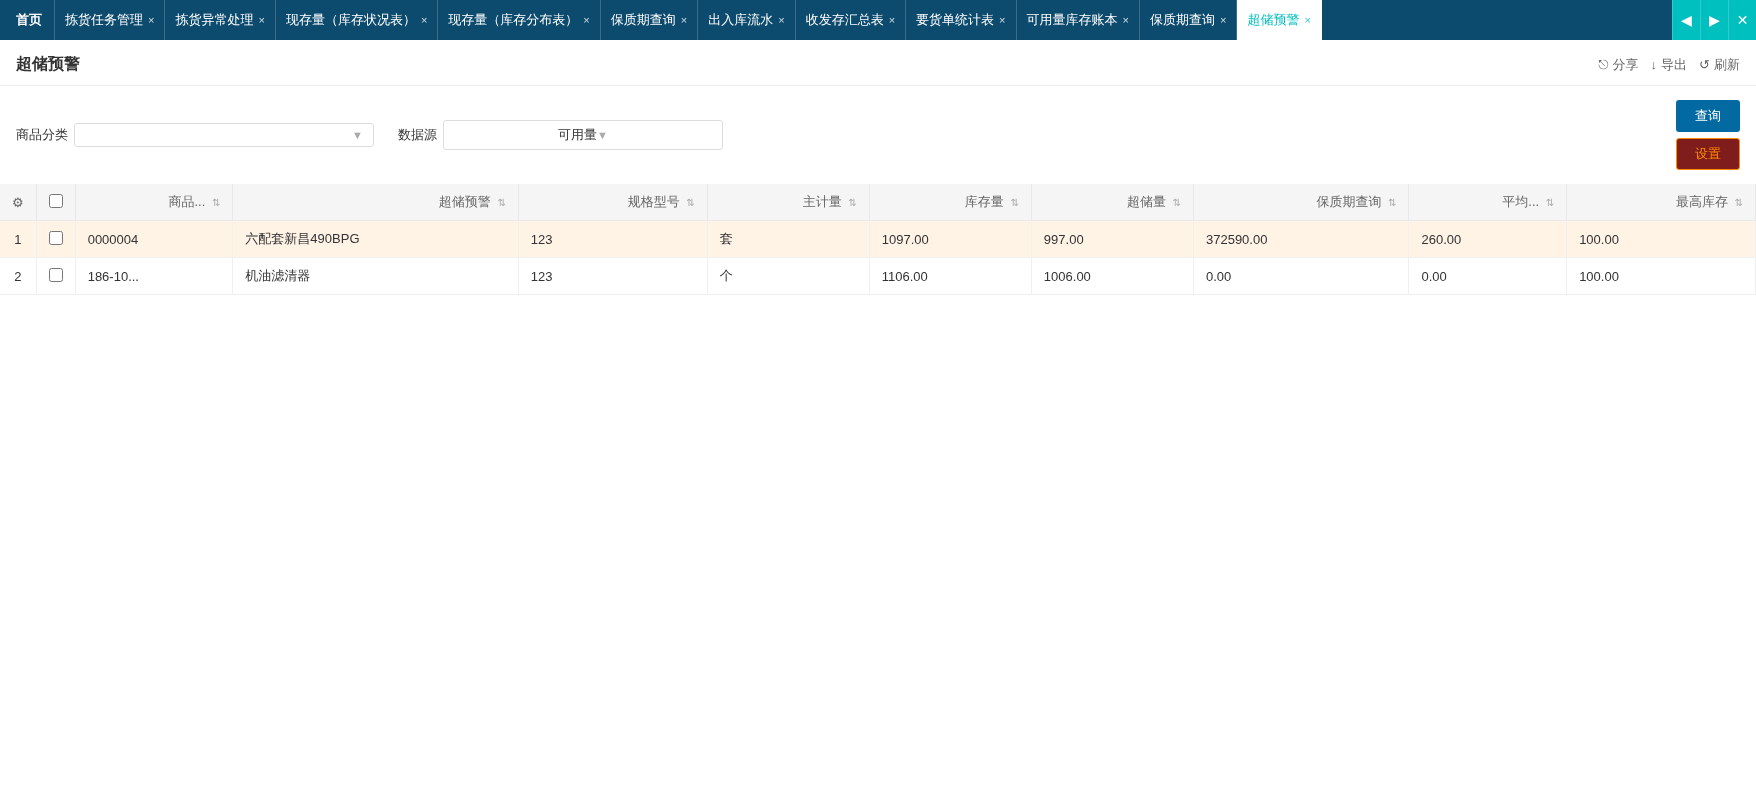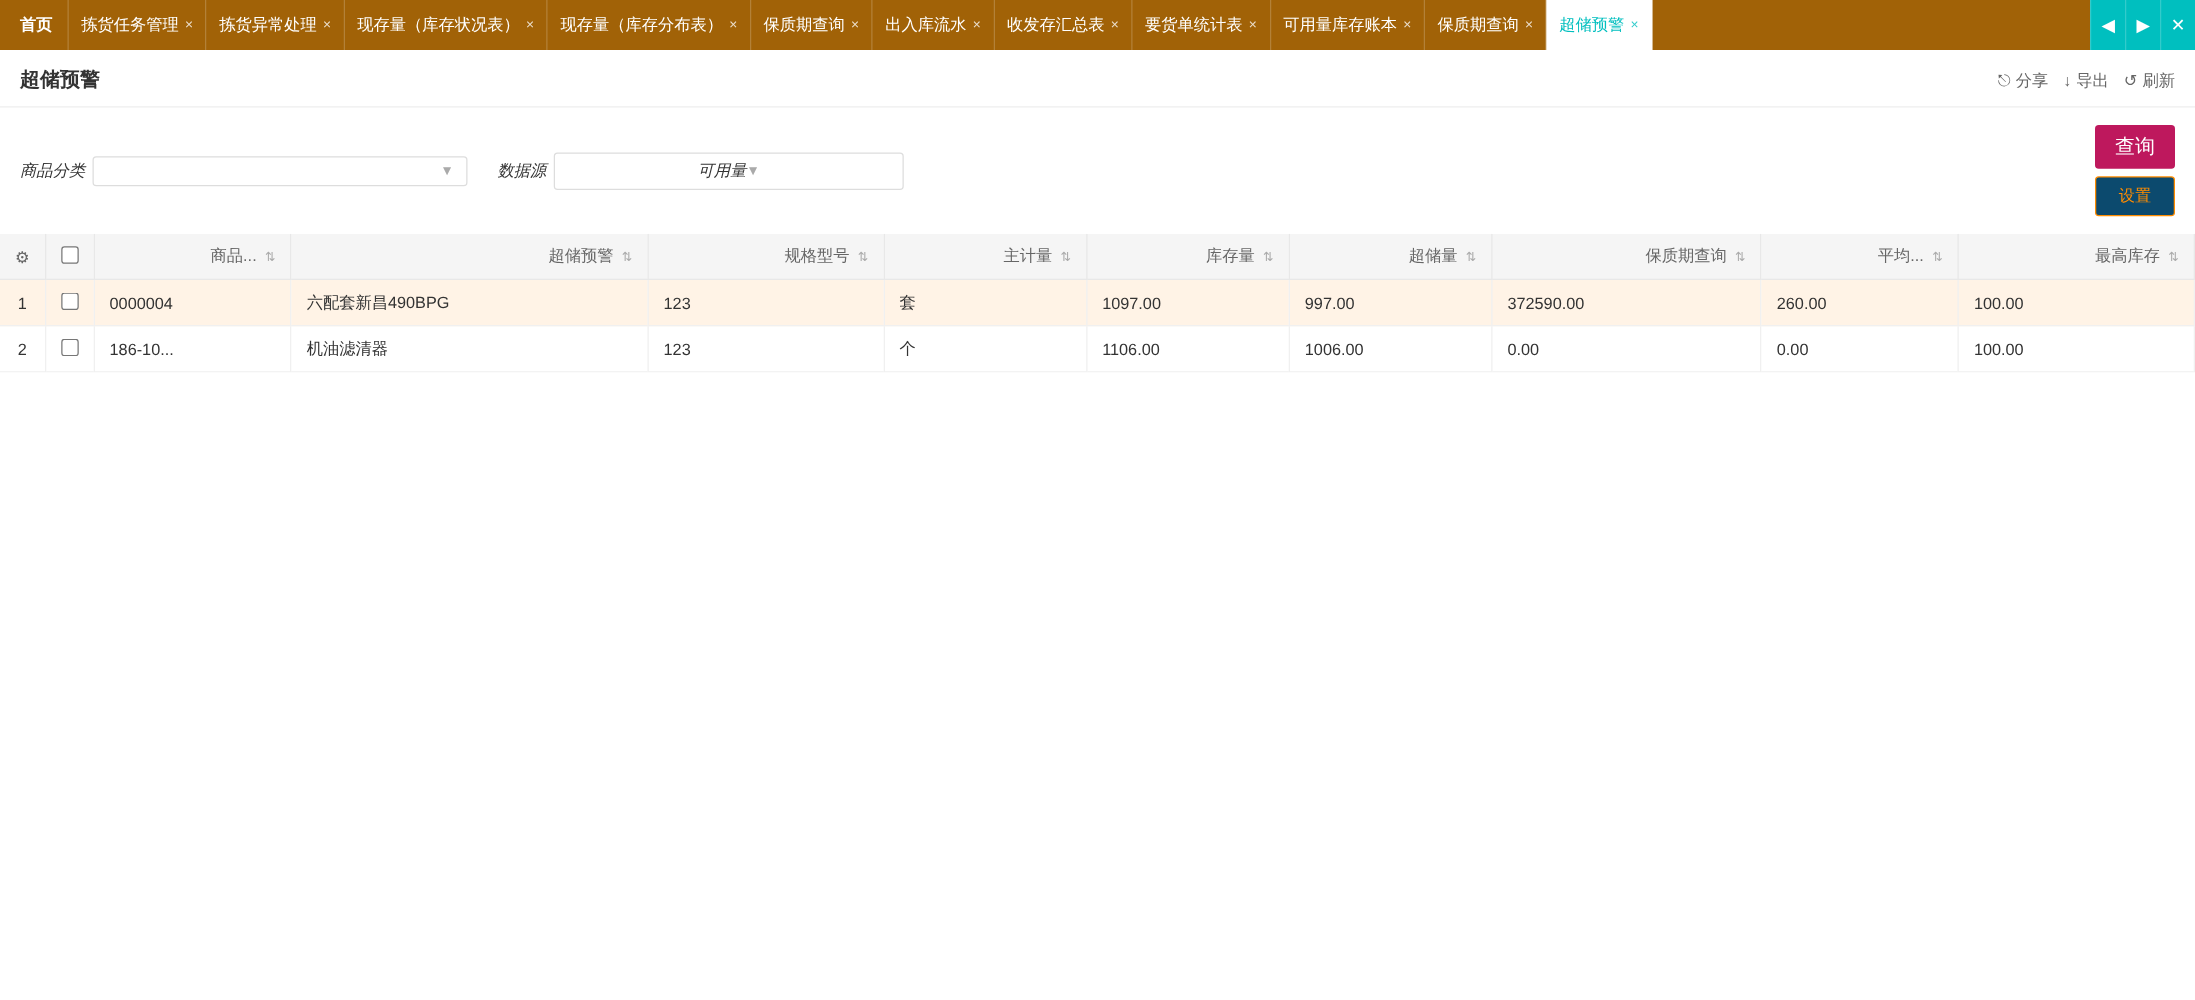--- a/index.html
+++ b/index.html
@@ -2,21 +2,21 @@
 <html><head>
   <meta charset="utf-8">
   <style>
     * { box-sizing: border-box; margin: 0; padding: 0; font-family: 'Microsoft YaHei', Arial, sans-serif; }
     body { background: #f5f5f5; font-size: 13px; color: #333; }
 
     
     .top-nav {
       display: flex;
       align-items: center;
-      background: #a16207;
+      background: #0c4a6e;
       height: 40px;
       padding: 0 0 0 4px;
       overflow: hidden;
     }
     .nav-tab {
       display: flex;
       align-items: center;
       padding: 0 10px;
       height: 40px;
       color: #fff;
@@ -93,21 +93,20 @@
     .filter-area {
       display: flex;
       align-items: center;
       padding: 14px 16px;
       gap: 24px;
     }
     .filter-item {
       display: flex;
       align-items: center;
       gap: 6px;
-      font-style: italic;
     }
     .filter-label {
       font-size: 13px;
       color: #333;
       white-space: nowrap;
     }
     .filter-select {
       display: flex;
       align-items: center;
       border: 1px solid #ddd;
@@ -116,30 +115,30 @@
       min-width: 300px;
       cursor: pointer;
       background: #fff;
       position: relative;
       justify-content: space-between;
     }
     .filter-select .arrow { color: #aaa; font-size: 11px; }
 
     
     .btn-query {
-      background: #be185d;
+      background: #0369a1;
       color: #fff;
       border: none;
       border-radius: 3px;
       padding: 7px 12px;
       cursor: pointer;
-      font-size: 16px;
+      font-size: 13px;
     }
     .btn-settings {
-      background: #0c4a6e;
+      background: #7f1d1d;
       color: #ff8c00;
       border: 1px solid #ff8c00;
       border-radius: 3px;
       padding: 6px 18px;
       cursor: pointer;
       font-size: 13px;
     }
     .filter-buttons {
       display: flex;
       flex-direction: column;

